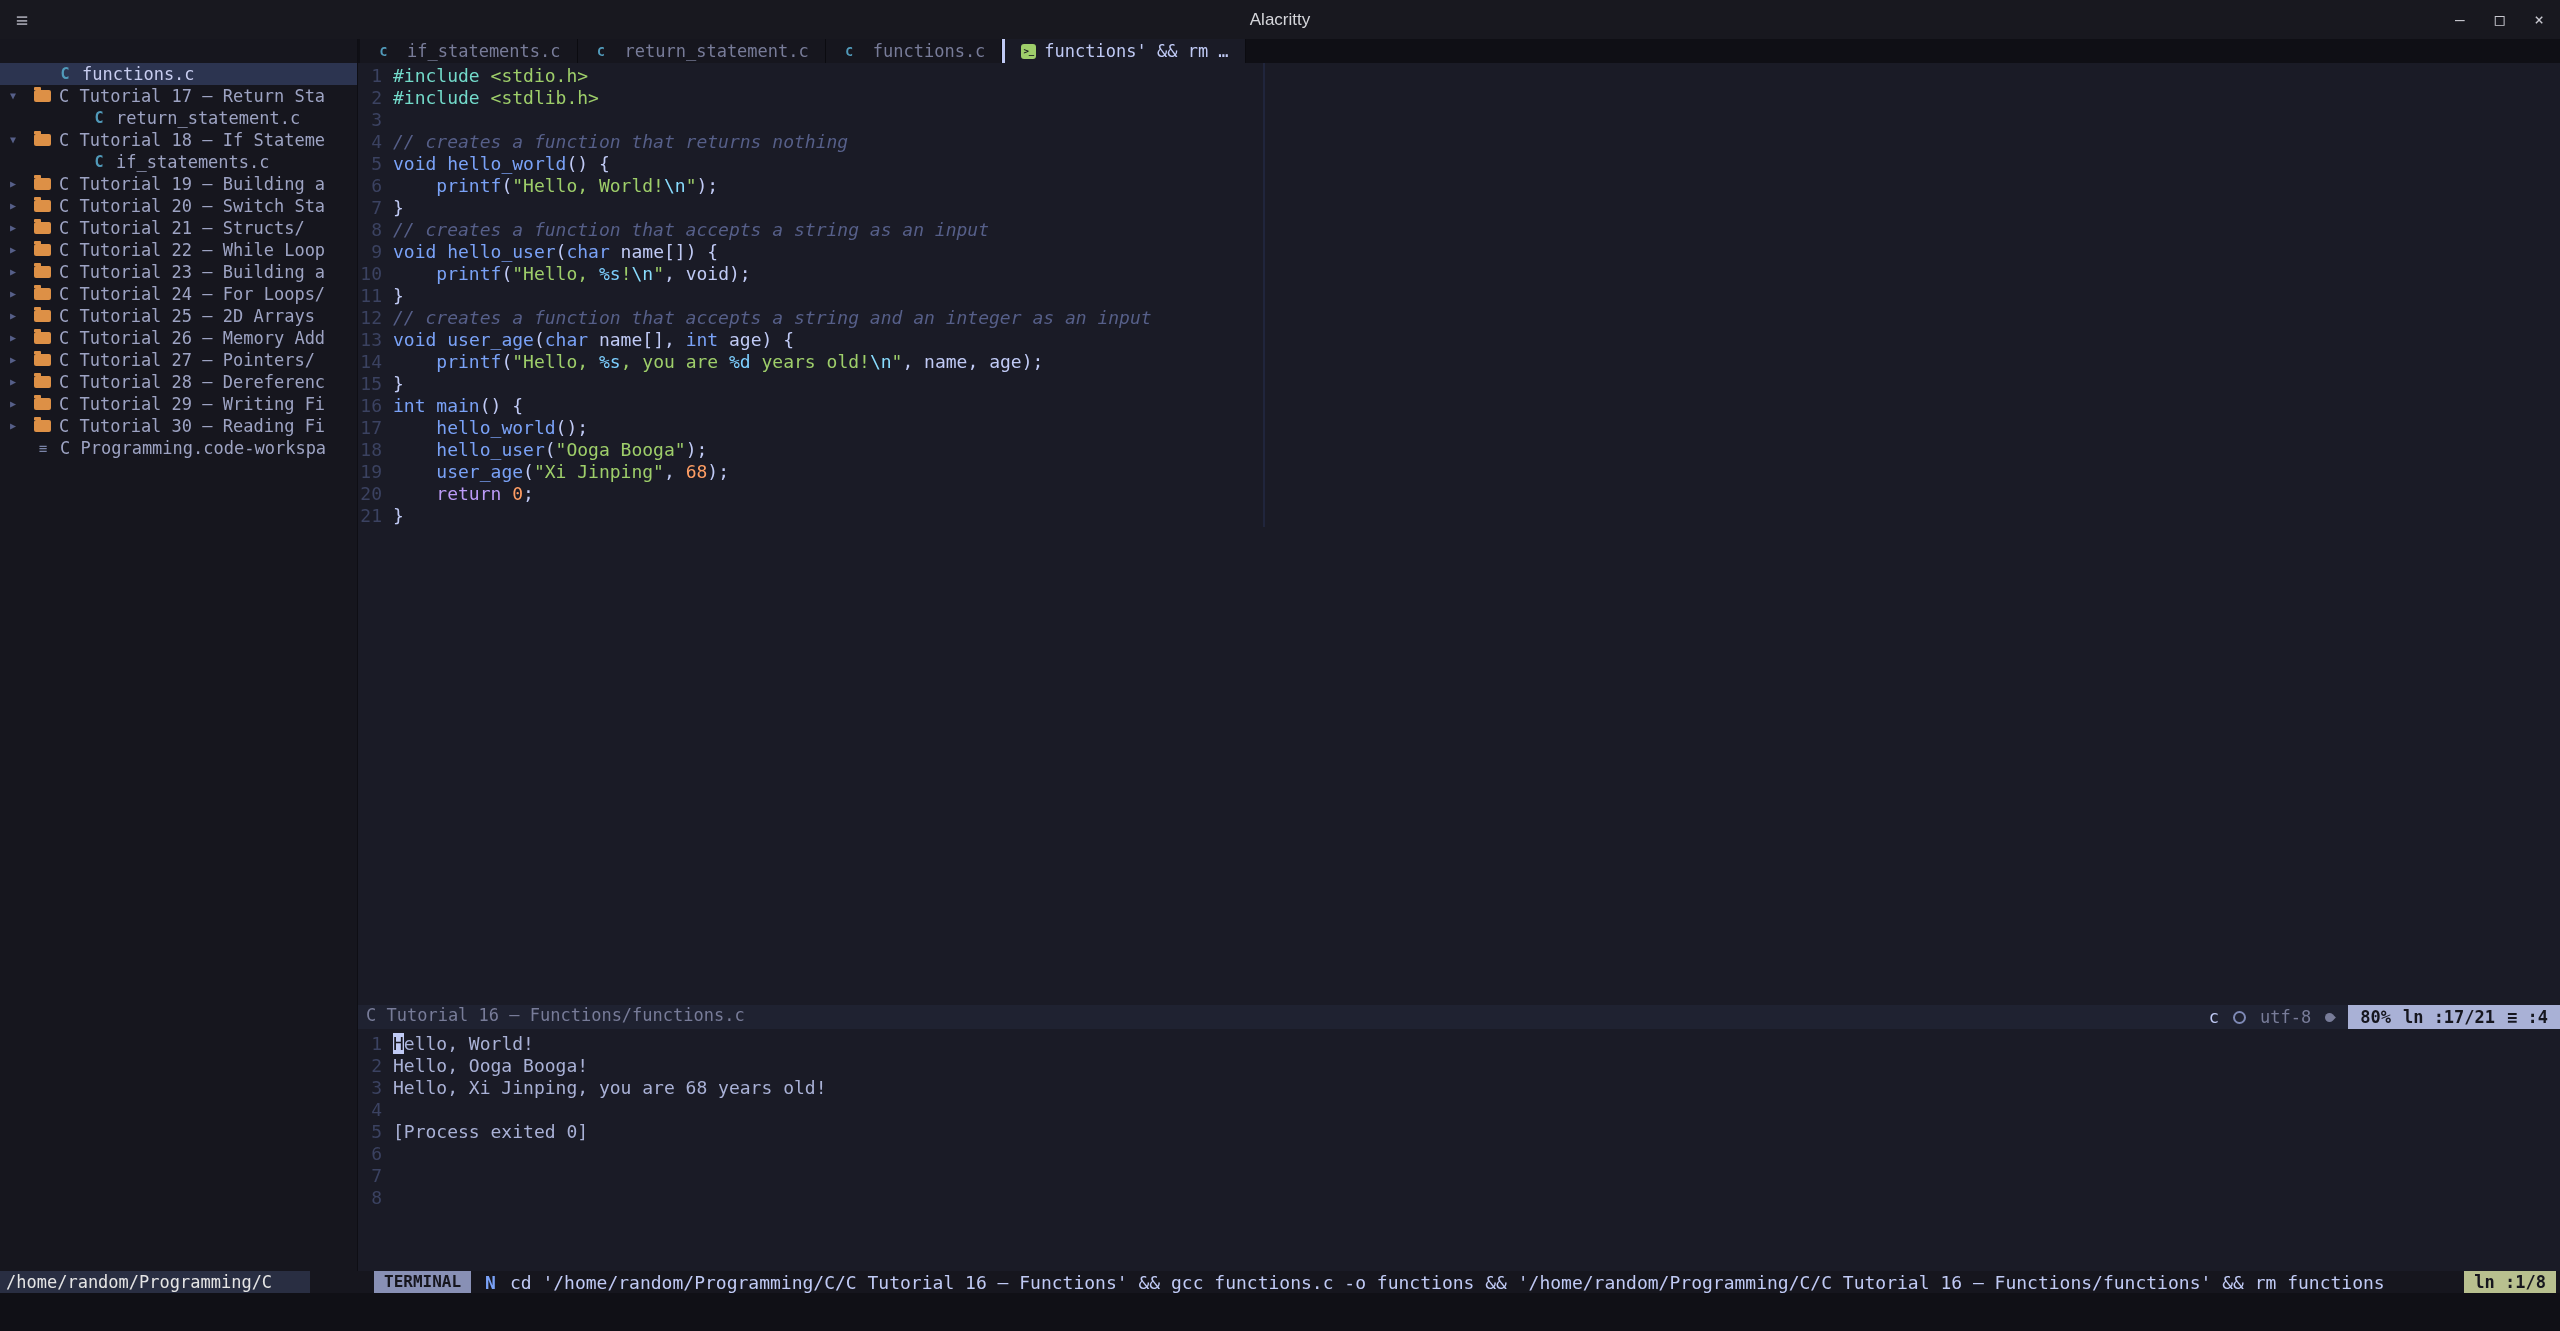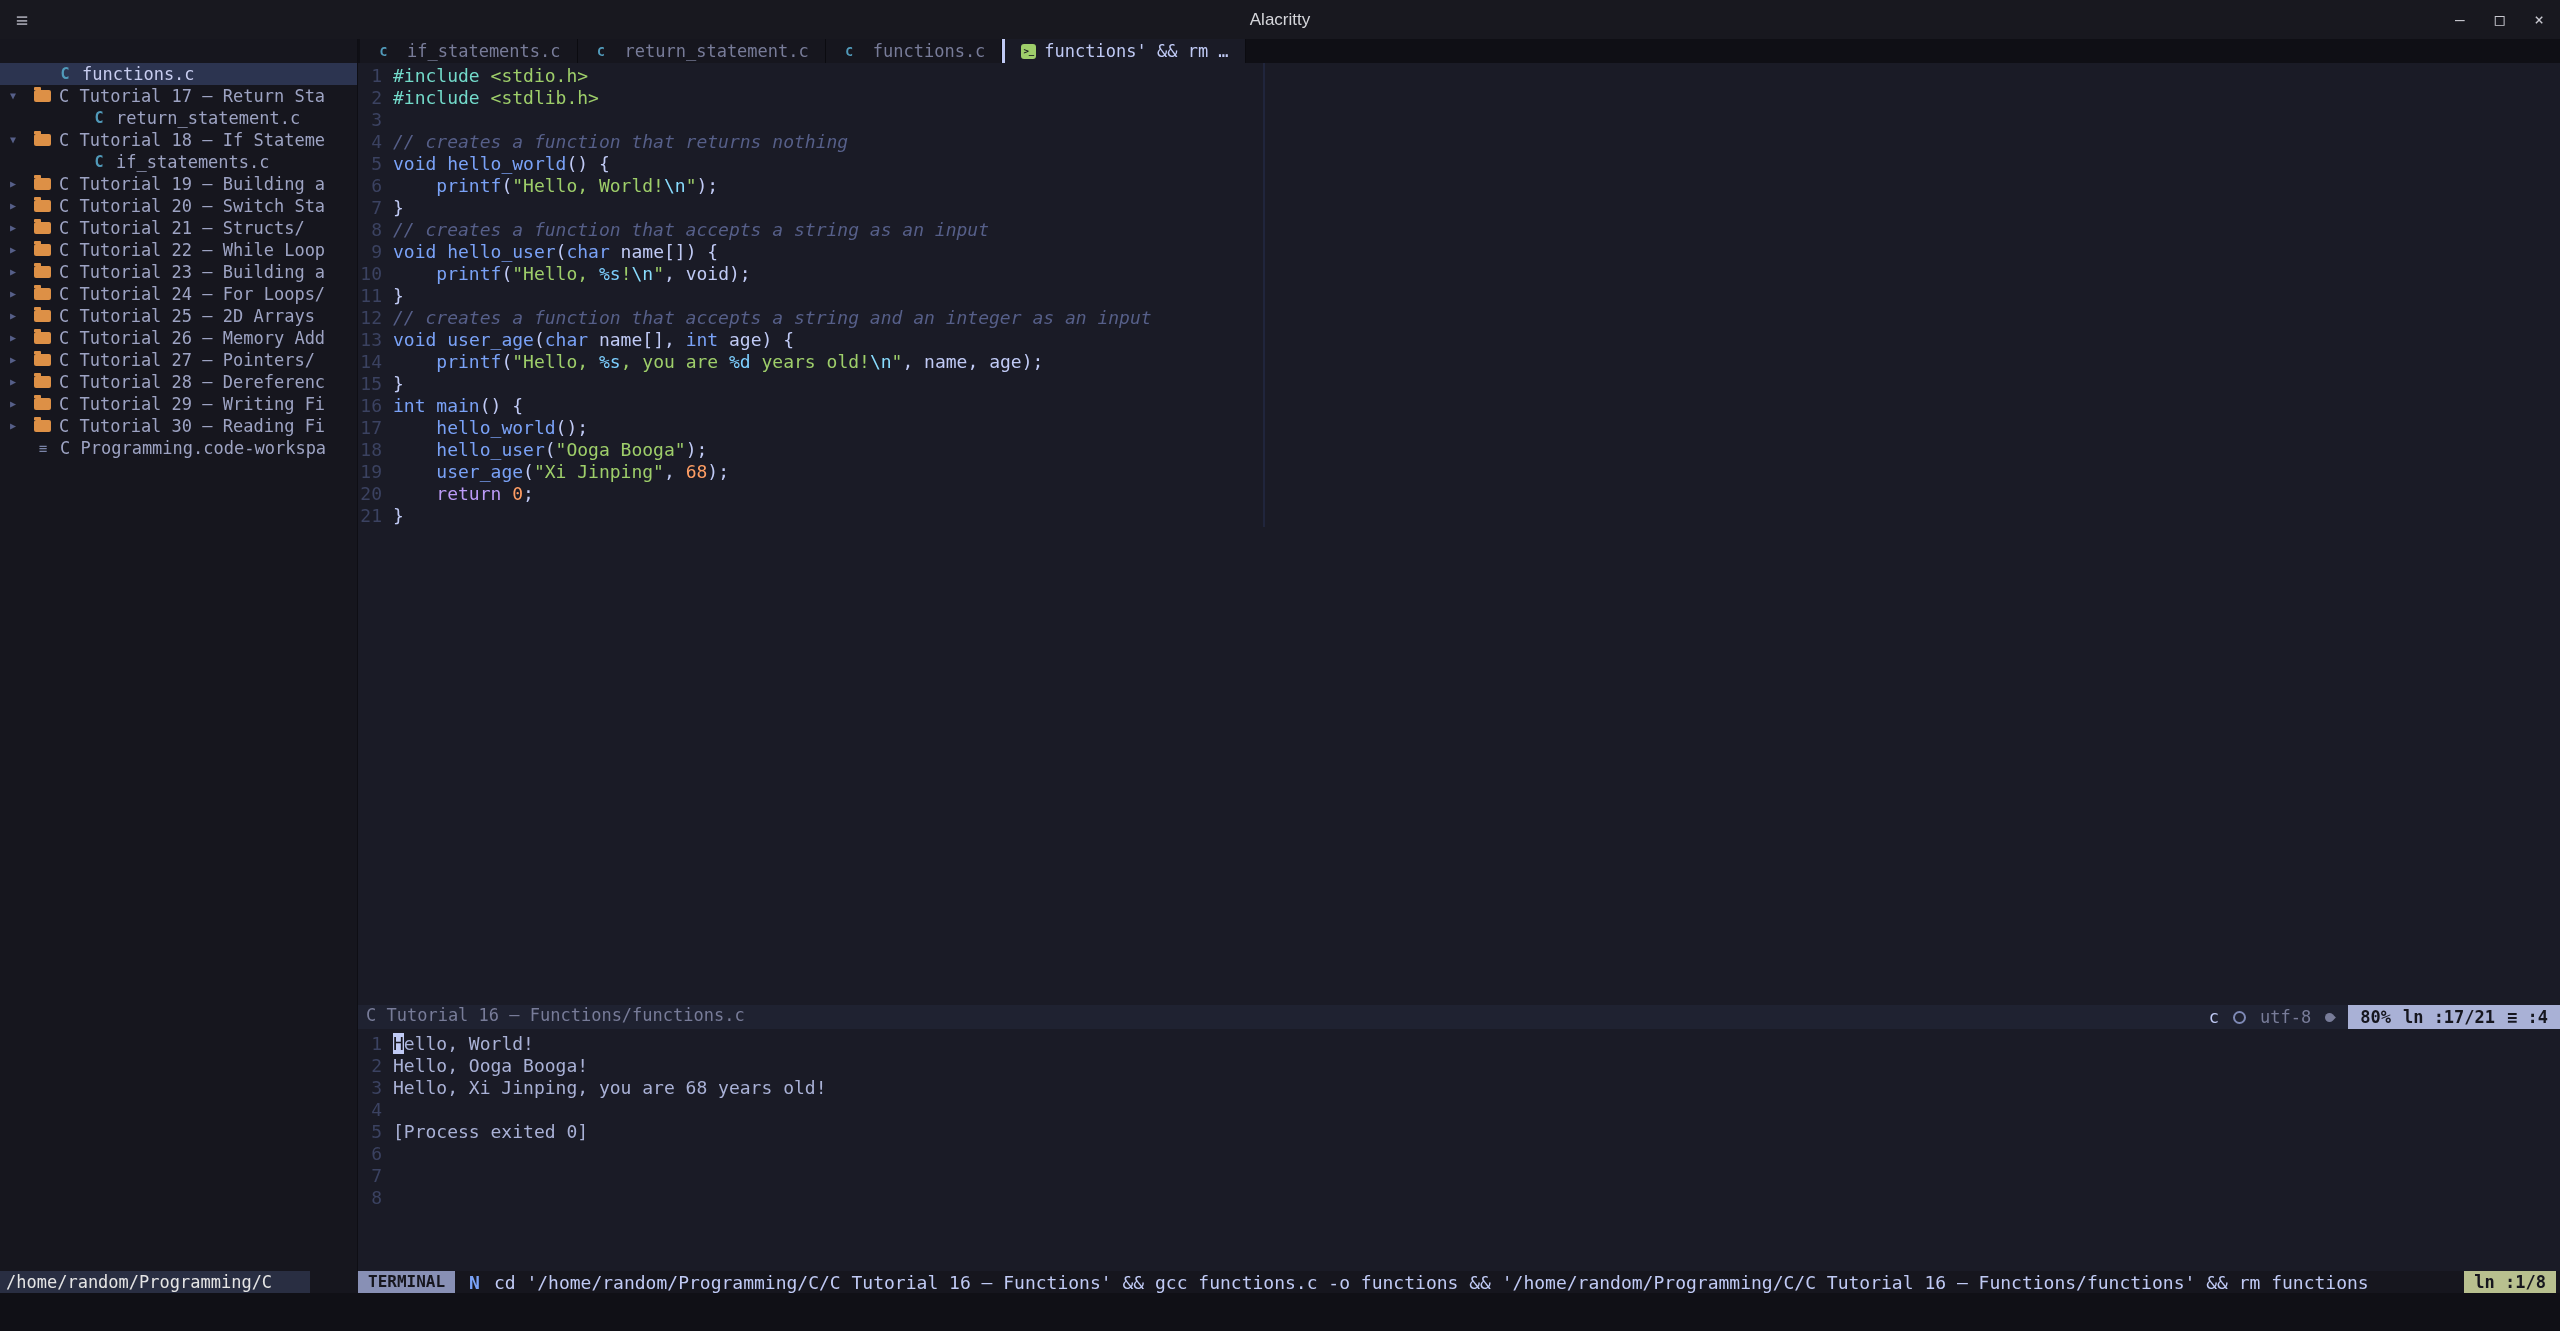--- a/index.html
+++ b/index.html
@@ -72,21 +72,21 @@
   
   .termpane { flex:0 0 242px; background:#1a1b26; padding-top:4px; font-size:18px; overflow:hidden; }
   .tline { height:22px; line-height:22px; white-space:pre; color:#a9b1d6; }
   .cursorblk { background:#c0caf5; color:#16161e; }
 
   
   .bottombar { flex:0 0 22px; background:#16161e; display:flex; align-items:center; font-size:18px;
                color:#c0caf5; white-space:nowrap; overflow:hidden; }
   .bb-path { flex:0 0 310px; width:310px; background:#292e42; color:#e5e5e5; height:23px; line-height:22px;
              padding-left:6px; font-size:17px; overflow:hidden; }
-  .bb-term { margin-left:48px; background:#8890b5; color:#16161e; font-weight:700; padding:0 10px;
+  .bb-term { margin-left:64px; background:#8890b5; color:#16161e; font-weight:700; padding:0 10px;
              height:22px; line-height:22px; font-size:16px; }
   .bb-mode { color:#7aa2f7; font-weight:700; margin-left:14px; }
   .bb-cmd  { margin-left:14px; flex:1 1 auto; overflow:hidden; color:#c0caf5; }
   .bb-right{ background:#b8c08f; color:#16161e; padding:0 10px; height:22px; line-height:22px;
              font-weight:600; margin:0 4px 0 8px; font-size:17px; }
 
   .bottomstrip { flex:0 0 38px; background:#101016; }
 </style>
 </head>
 <body>

